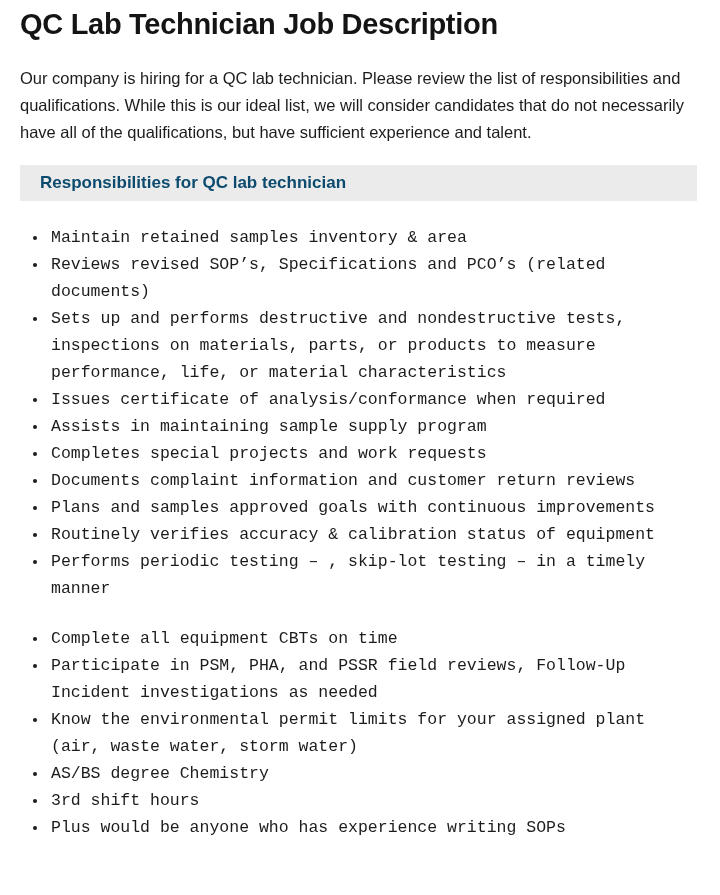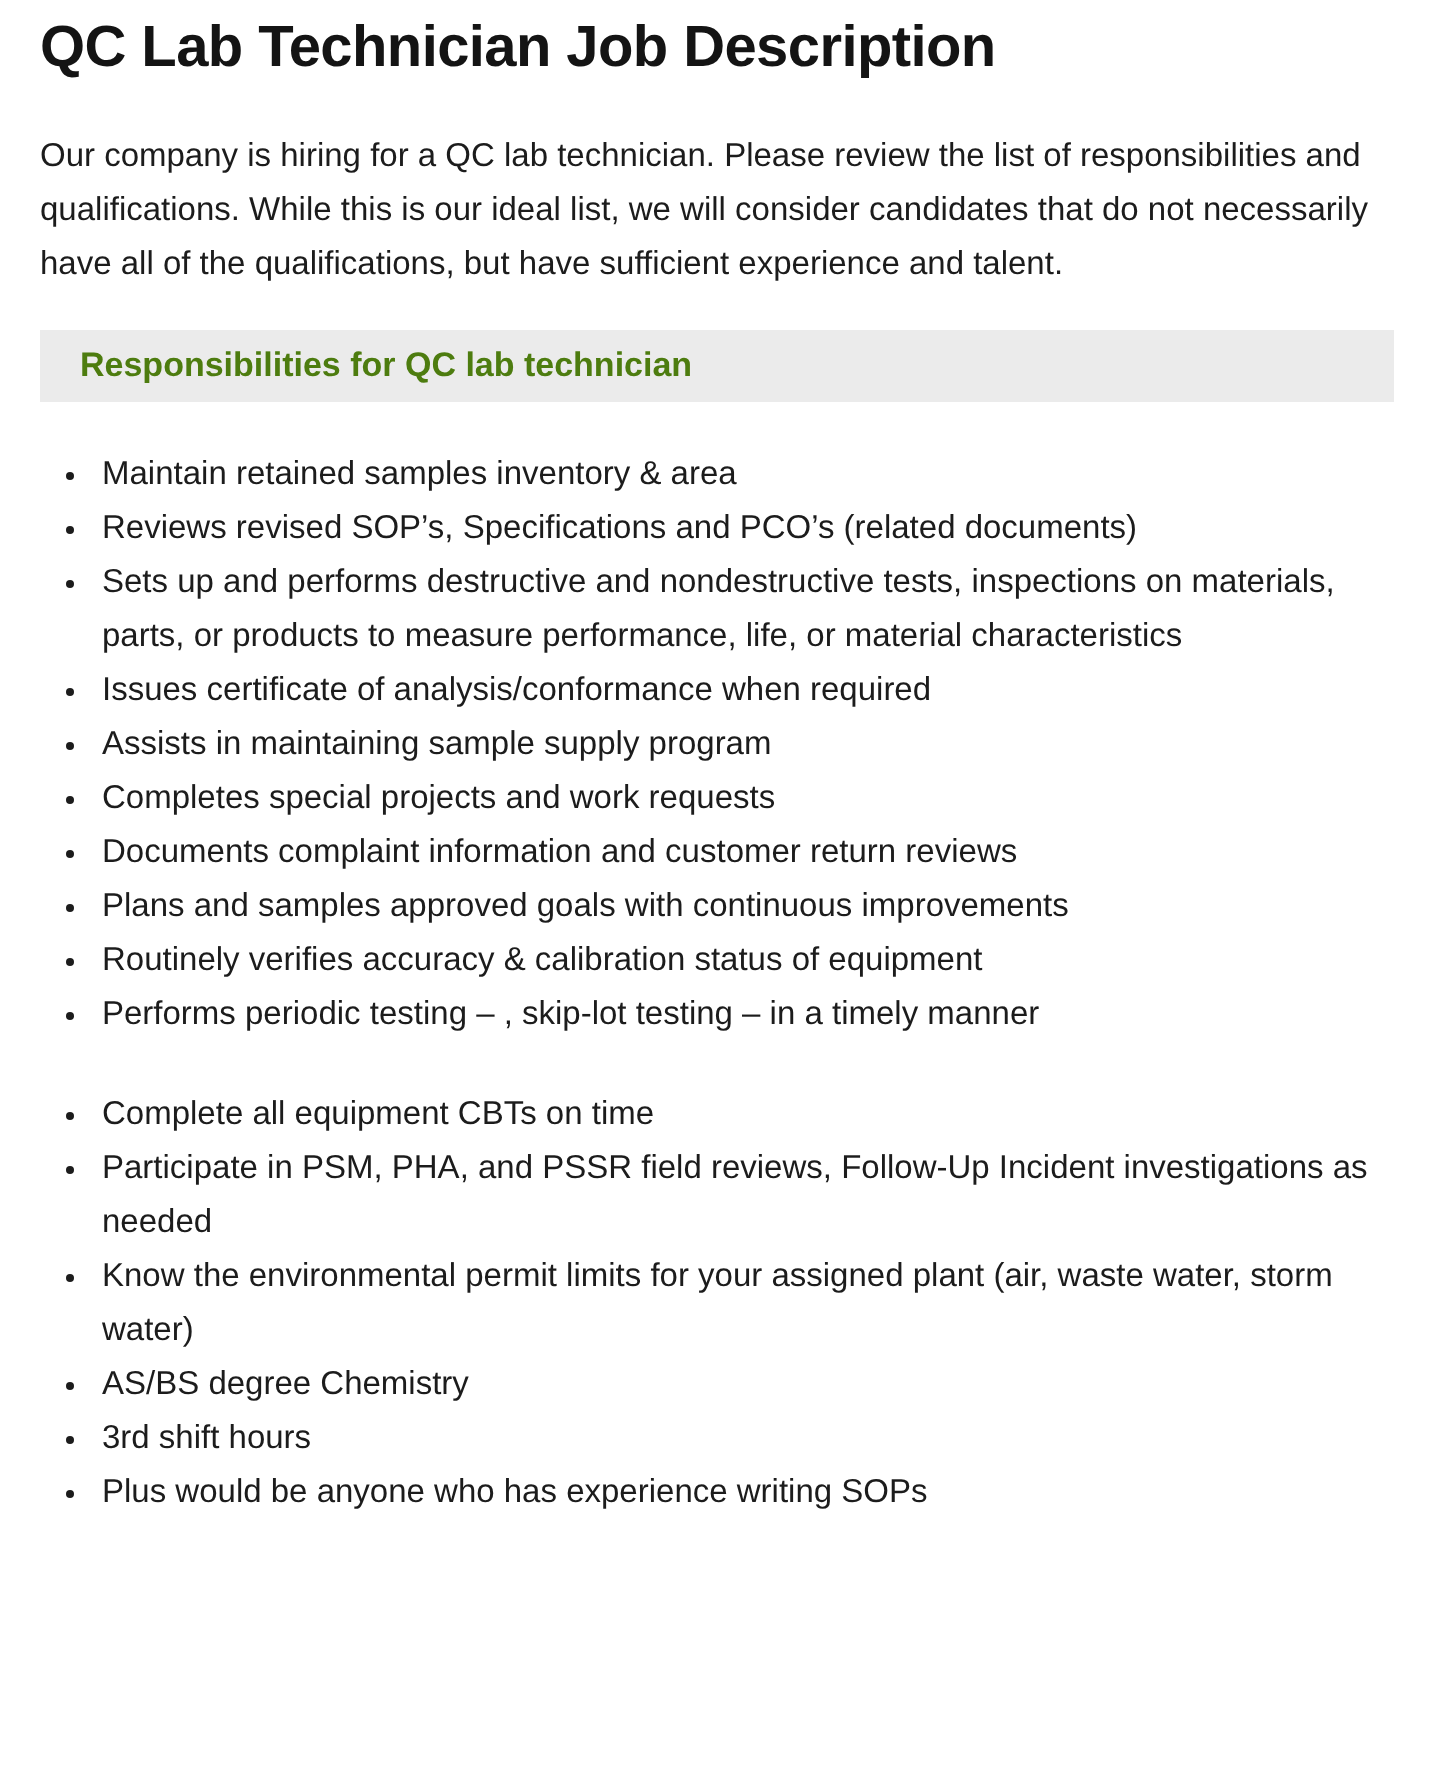--- a/index.html
+++ b/index.html
@@ -35,32 +35,33 @@
     line-height: 27px;
     color: #1c1c1c;
   }
   .section-bar {
     background: #ebebeb;
     margin: 19px 23px 0 20px;
     padding: 8px 8px 8px 20px;
     font-size: 17px;
     line-height: 20px;
     font-weight: 700;
-    color: #4d7c0f;
+    color: #0c4a6e;
   }
   ul.bullets {
     margin: 23px 0 0 0;
     padding: 0 30px 0 48px;
     list-style: disc;
     font-size: 16.5px;
     line-height: 27px;
     color: #1c1c1c;
   }
   ul.bullets li {
     padding-left: 3px;
+    font-family: Liberation Mono, monospace;
   }
   ul.bullets li::marker {
     color: #1c1c1c;
     font-size: 0.85em;
   }
 </style>
 </head>
 <body>
 
 <div class="page">

